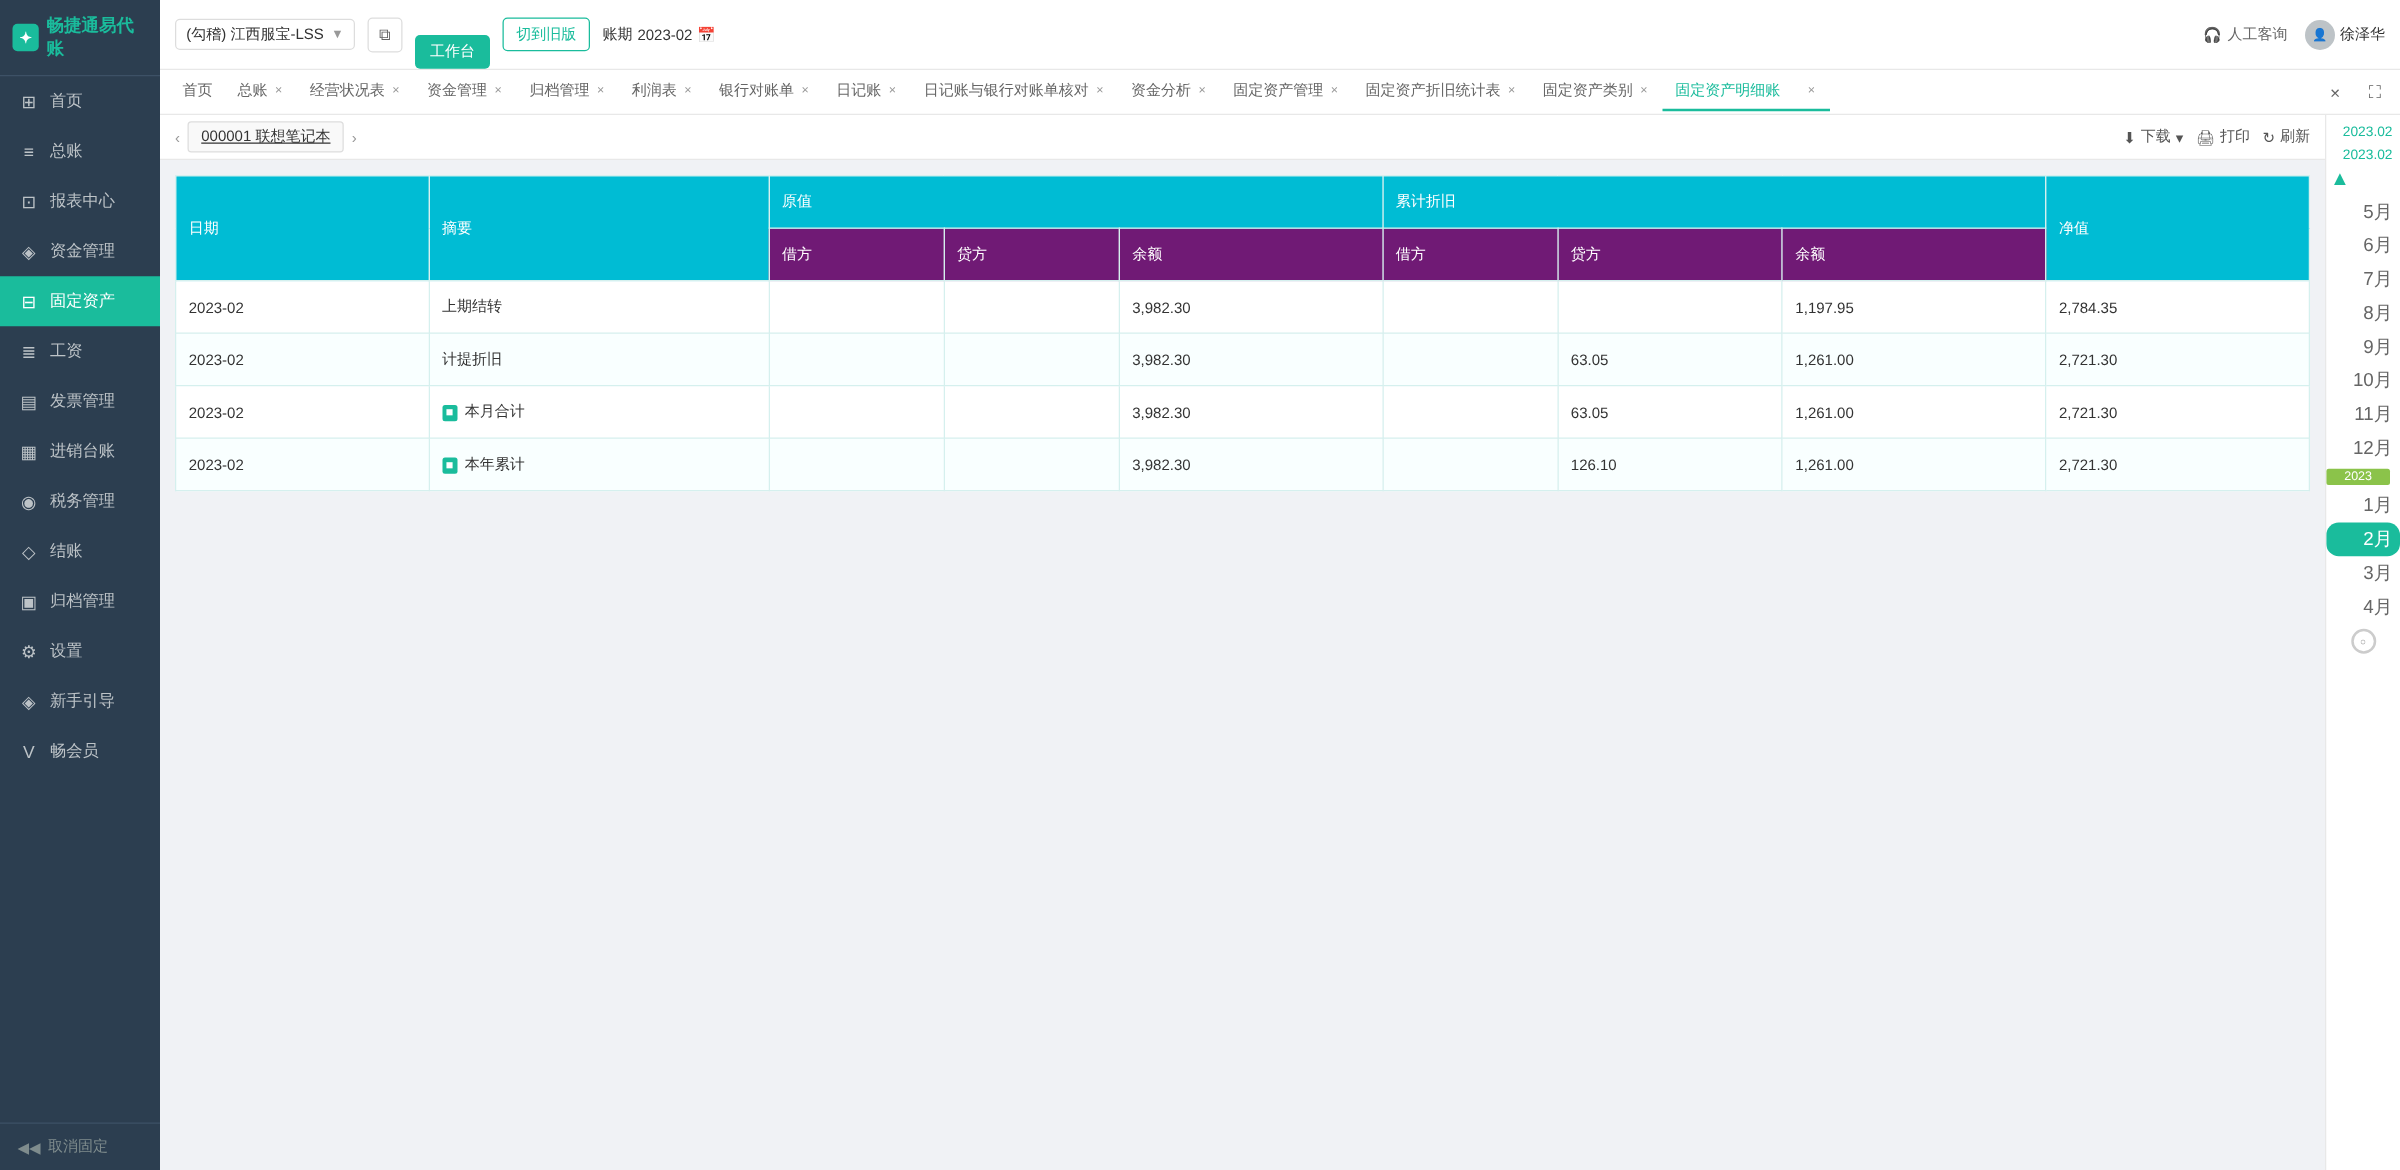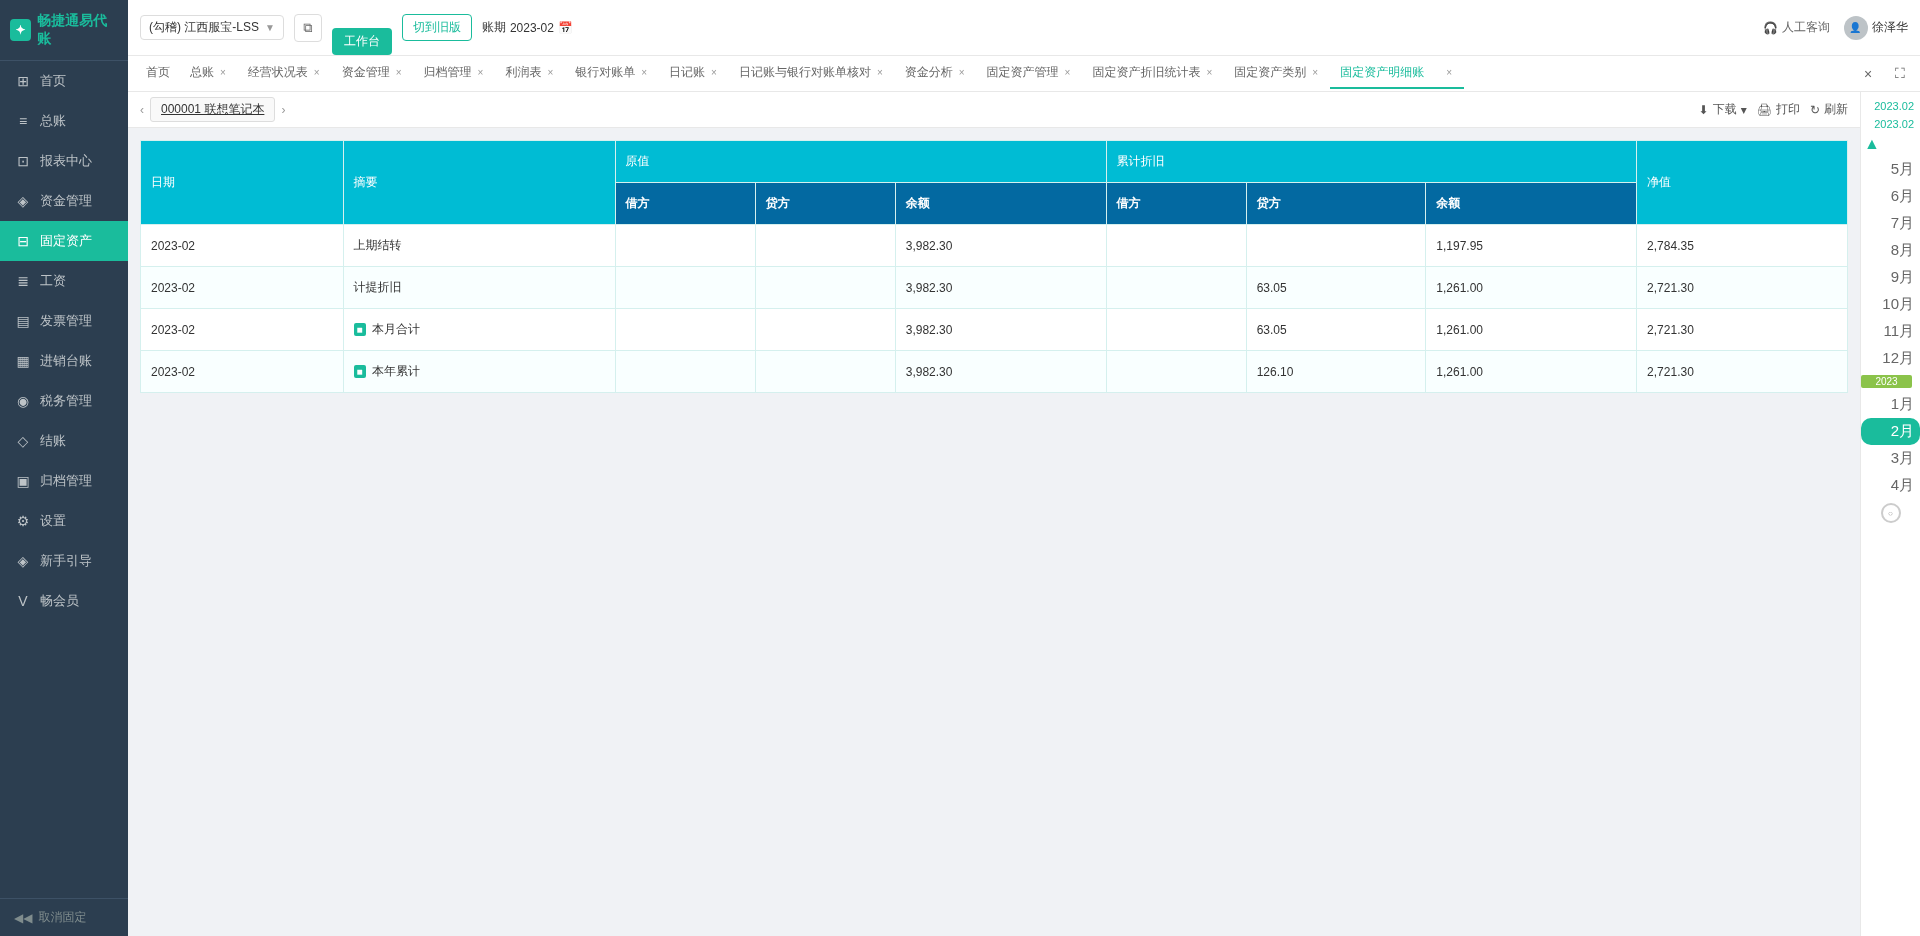--- a/index.html
+++ b/index.html
@@ -271,23 +271,23 @@
       padding: 12px 10px;
       text-align: left;
       font-size: 12px;
     }
     .table-header-top th {
       background: #00bcd4;
       color: white;
       font-weight: normal;
     }
     .table-header-sub th {
-      background: #0369a1;
+      background: #701a75;
       color: white;
-      font-weight: bold;
+      font-weight: normal;
     }
     .data-table tbody tr:nth-child(odd) { background: #fff; }
     .data-table tbody tr:nth-child(even) { background: #f9ffff; }
     .data-table tbody td { color: #333; }
     .tag-green {
       display: inline-block;
       background: #1abc9c;
       color: white;
       font-size: 10px;
       padding: 1px 3px;

